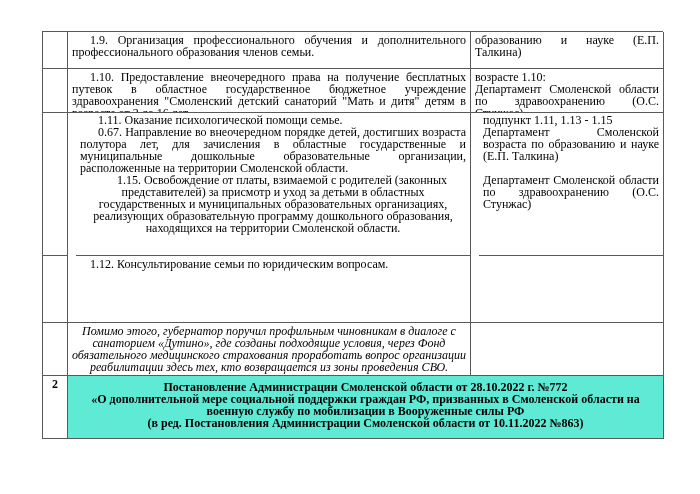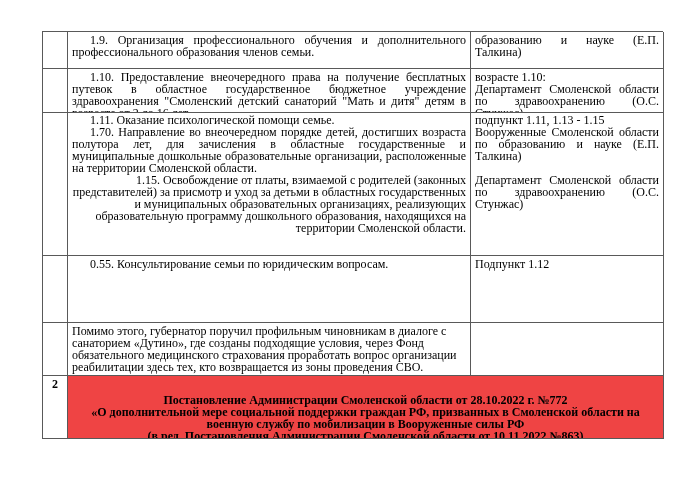--- a/index.html
+++ b/index.html
@@ -30,44 +30,45 @@
     font-size: 12px;
     line-height: 12px;
   }
   .cell {
     border-right: 1px solid #595959;
     border-bottom: 1px solid #595959;
     box-sizing: border-box;
     overflow: hidden;
     padding: 2px 4px 1px 4px;
   }
-  .cell.tight { padding-top: 1px; }
+  .cell.tight { padding-top: 1px; margin-left: 8px; }
   .cell.num {
     text-align: center;
     font-weight: bold;
     padding: 2px 1px;
   }
   .cell p { margin: 0; }
   .cell.main p {
     text-align: justify;
     text-indent: 18px;
   }
-  .cell.main p.align-left { text-align: right; }
+  .cell.main p.align-left { text-align: center; }
   .cell.side p { text-align: justify; }
   .cell.side .block + .block { margin-top: 12px; }
   .cell.note p {
-    text-align: left;
+    text-align: center;
     text-indent: 0;
+    font-style: italic;
   }
   .cell.yellow {
     grid-column: 2 / 4;
-    background: #ef4444;
+    background: #5eead4;
     text-align: center;
     font-weight: bold;
-    padding-top: 18px;
+    padding-top: 5px;
   }
   .cell.yellow p { text-align: center; }
 </style>
 </head>
 <body>
 
 <div class="page">
   <div class="doc-table">
 
     <div class="cell num"></div>
@@ -87,40 +88,39 @@
     <div class="cell side">
       <div class="block">
         <p>возрасте 1.10:</p>
         <p>Департамент Смоленской области по здравоохранению (О.С. Стунжас)</p>
       </div>
     </div>
 
     <div class="cell num"></div>
     <div class="cell main tight">
       <p>1.11. Оказание психологической помощи семье.</p>
-      <p>1.70. Направление во внеочередном порядке детей, достигших возраста полутора лет, для зачисления в областные государственные и муниципальные дошкольные образовательные организации, расположенные на территории Смоленской области.</p>
+      <p>0.67. Направление во внеочередном порядке детей, достигших возраста полутора лет, для зачисления в областные государственные и муниципальные дошкольные образовательные организации, расположенные на территории Смоленской области.</p>
       <p class="align-left">1.15. Освобождение от платы, взимаемой с родителей (законных представителей) за присмотр и уход за детьми в областных государственных и муниципальных образовательных организациях, реализующих образовательную программу дошкольного образования, находящихся на территории Смоленской области.</p>
     </div>
     <div class="cell side tight">
       <div class="block">
         <p>подпункт 1.11, 1.13 - 1.15</p>
-        <p>Вооруженные Смоленской области по образованию и науке (Е.П. Талкина)</p>
+        <p>Департамент Смоленской возраста по образованию и науке (Е.П. Талкина)</p>
       </div>
       <div class="block">
         <p>Департамент Смоленской области по здравоохранению (О.С. Стунжас)</p>
       </div>
     </div>
 
     <div class="cell num"></div>
     <div class="cell main">
-      <p>0.55. Консультирование семьи по юридическим вопросам.</p>
+      <p>1.12. Консультирование семьи по юридическим вопросам.</p>
     </div>
     <div class="cell side">
       <div class="block">
-        <p>Подпункт 1.12</p>
       </div>
     </div>
 
     <div class="cell num"></div>
     <div class="cell main note">
       <p>Помимо этого, губернатор поручил профильным чиновникам в диалоге с санаторием «Дутино», где созданы подходящие условия, через Фонд обязательного медицинского страхования проработать вопрос организации реабилитации здесь тех, кто возвращается из зоны проведения СВО.</p>
     </div>
     <div class="cell side"></div>
 
     <div class="cell num">

